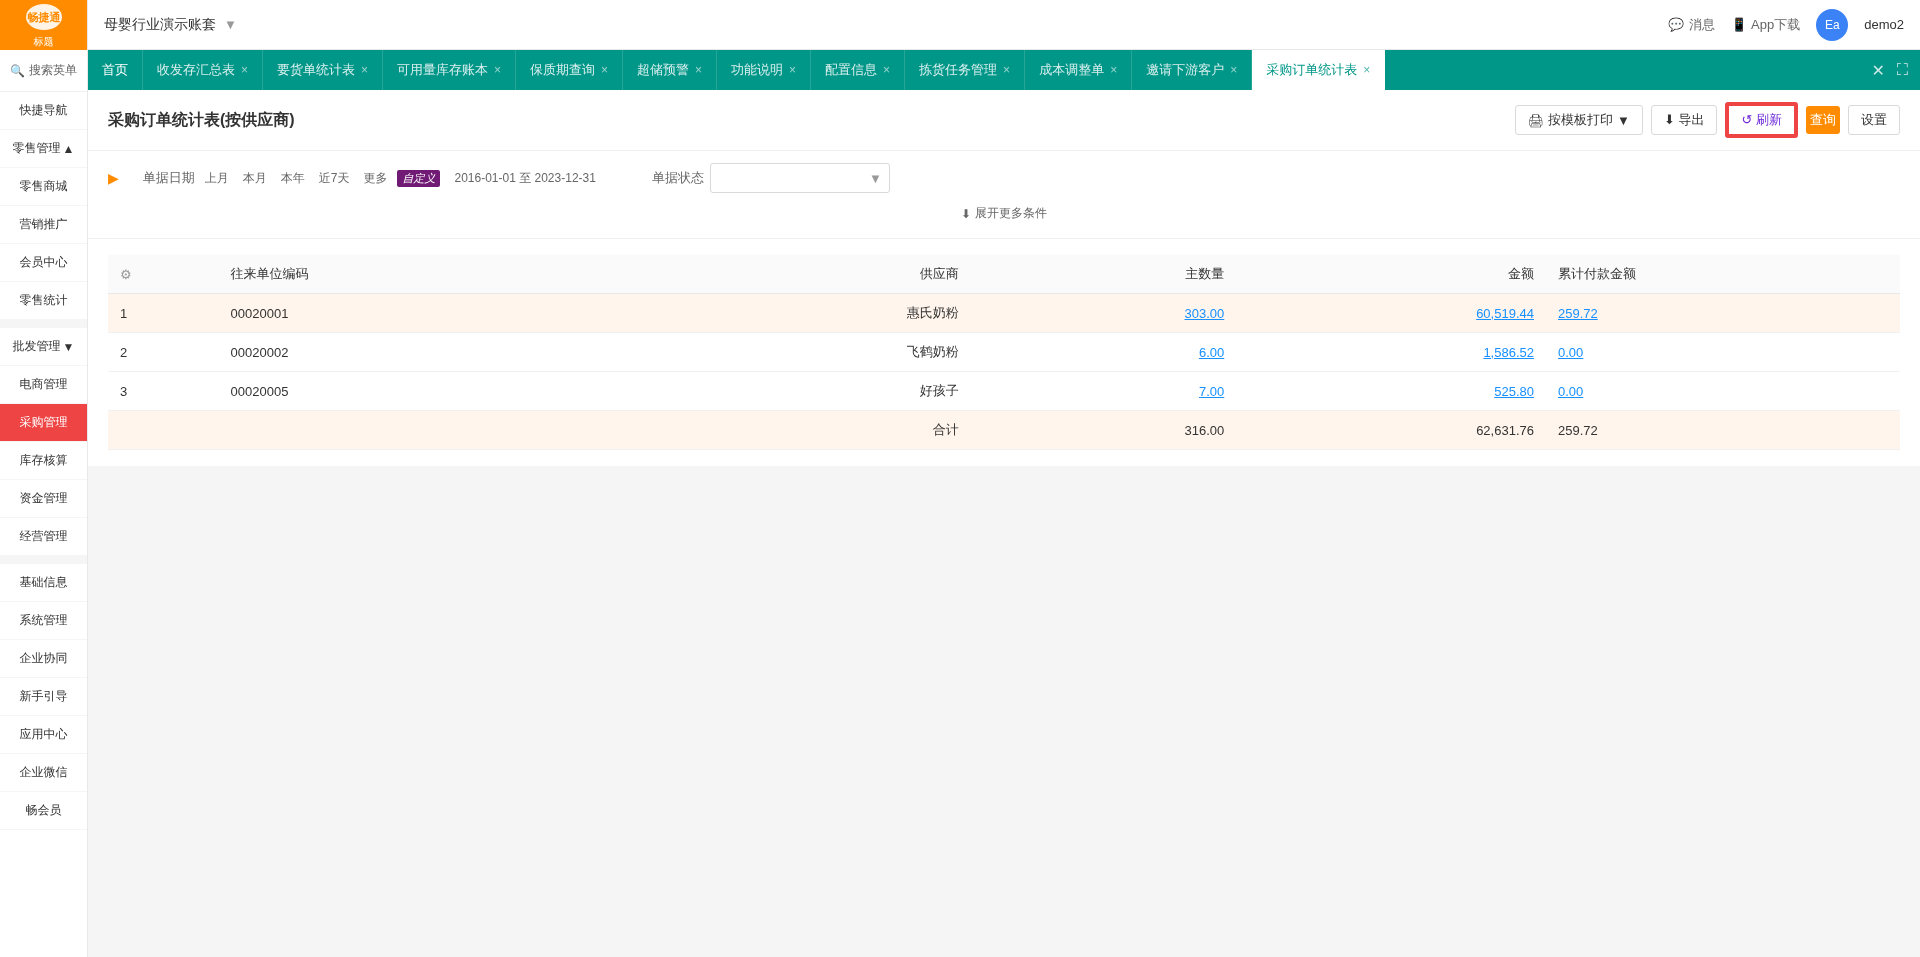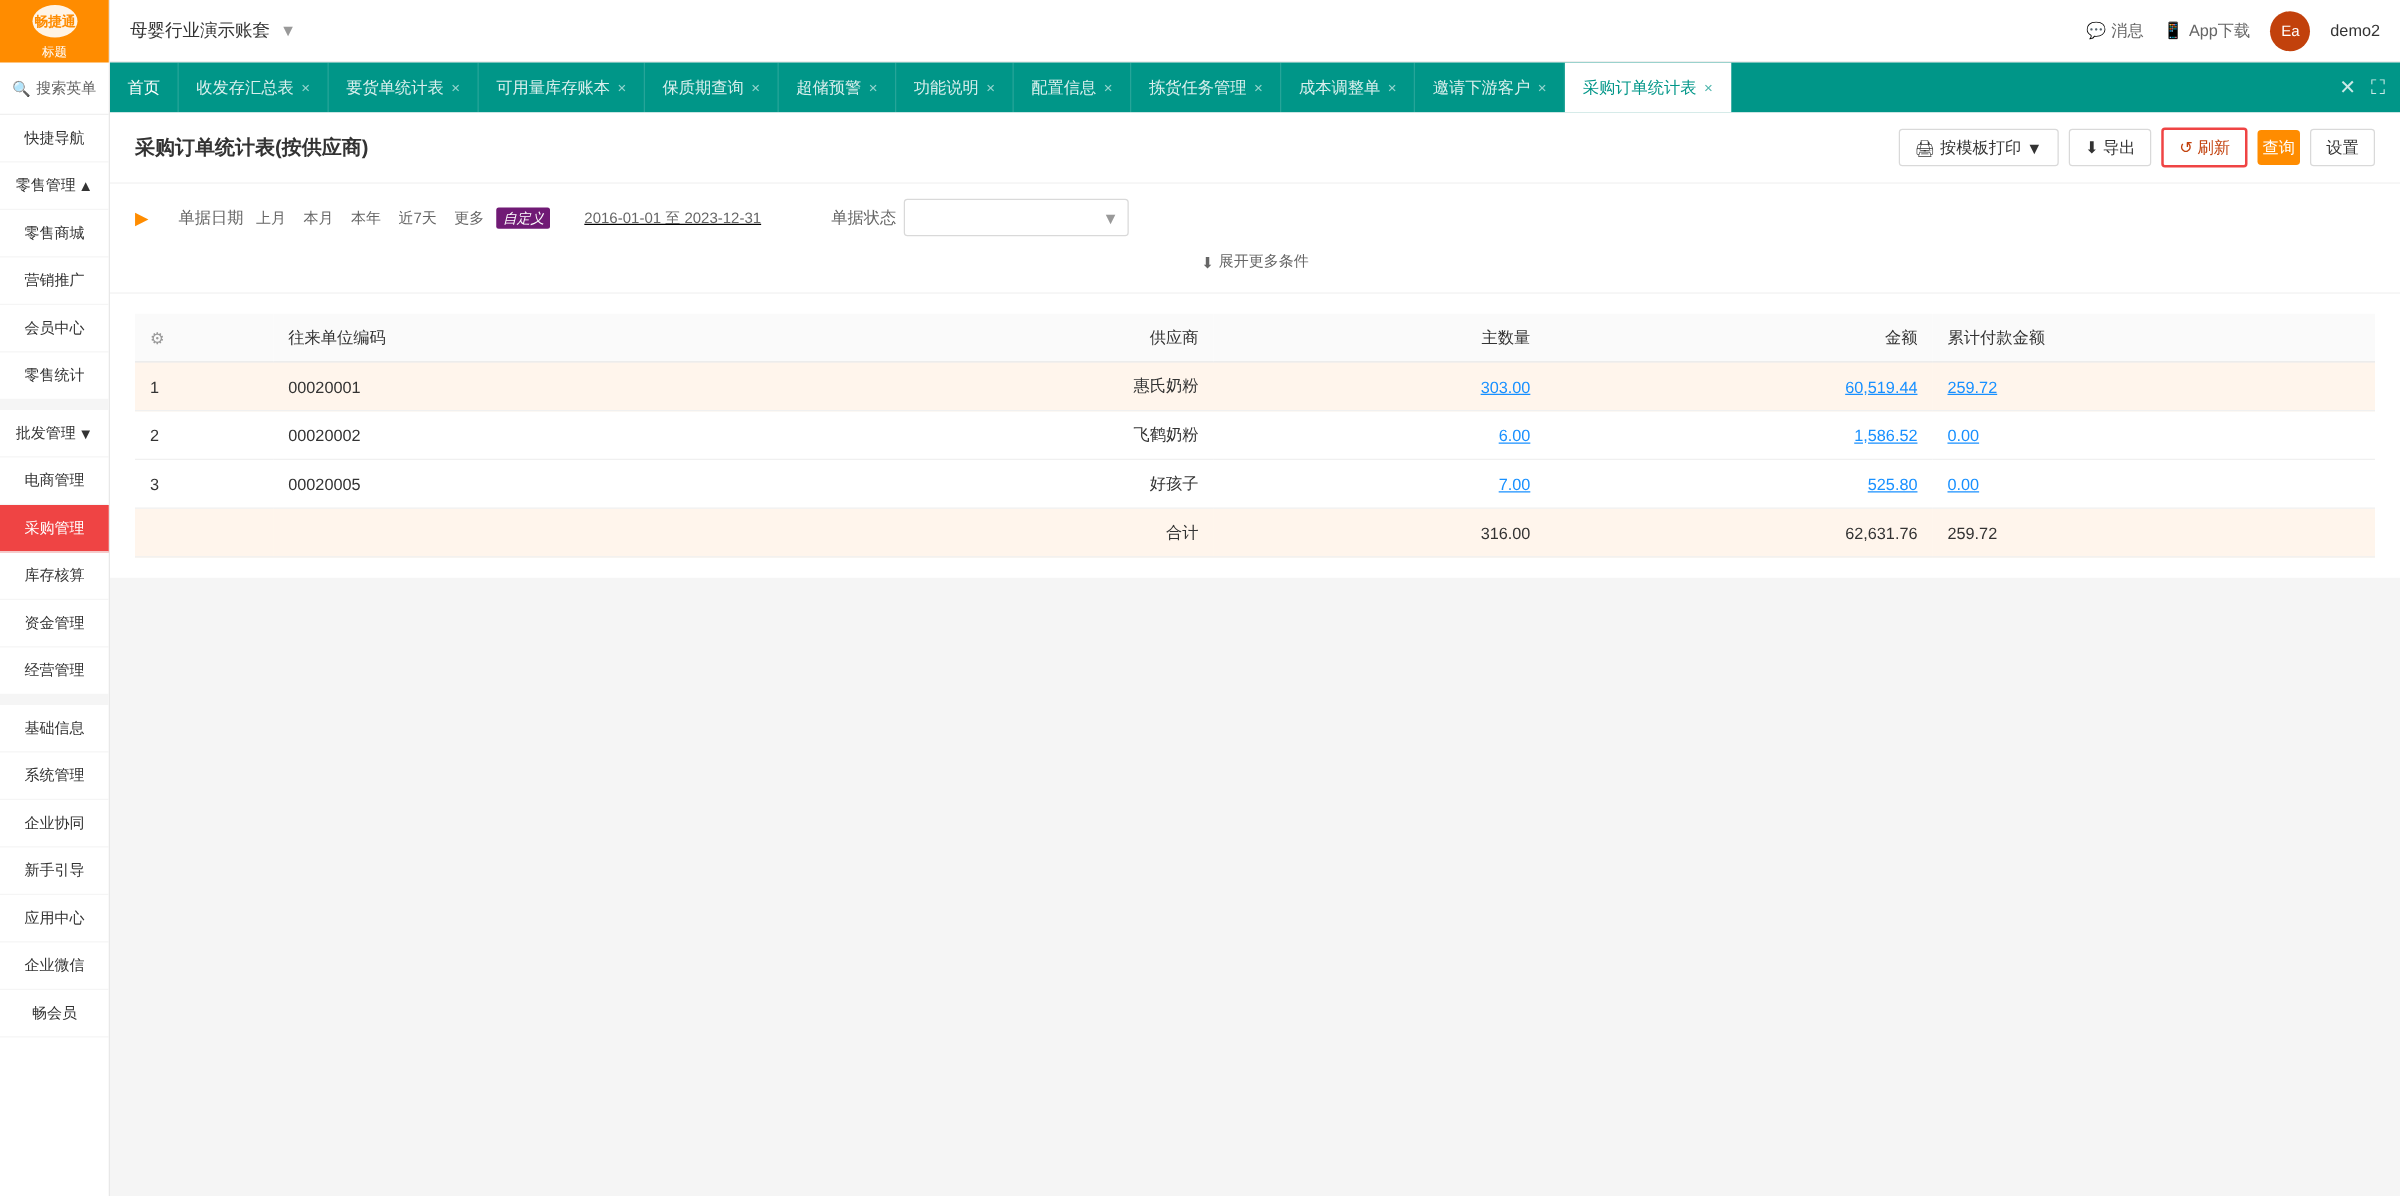--- a/index.html
+++ b/index.html
@@ -17,21 +17,21 @@
     .sidebar-divider { height: 8px; background: #f5f5f5; }
 
     
     .main-content { flex: 1; display: flex; flex-direction: column; height: 761px; overflow: hidden; }
 
     
     .topbar { height: 50px; background: #fff; display: flex; align-items: center; padding: 0 16px; border-bottom: 1px solid #e8e8e8; justify-content: space-between; }
     .topbar-left { display: flex; align-items: center; gap: 8px; }
     .topbar-right { display: flex; align-items: center; gap: 16px; }
     .topbar-right-item { display: flex; align-items: center; gap: 4px; color: #666; font-size: 13px; cursor: pointer; }
-    .topbar-avatar { width: 32px; height: 32px; border-radius: 50%; background: #c2410c; display: flex; align-items: center; justify-content: center; color: #fff; font-size: 12px; }
+    .topbar-avatar { width: 32px; height: 32px; border-radius: 50%; background: #3b82f6; display: flex; align-items: center; justify-content: center; color: #fff; font-size: 12px; }
 
     
     .tabbar { height: 40px; background: #009688; display: flex; align-items: center; overflow-x: auto; flex-shrink: 0; }
     .tabbar::-webkit-scrollbar { height: 0; }
     .tab-item { height: 40px; padding: 0 14px; display: flex; align-items: center; gap: 6px; color: rgba(255,255,255,0.85); font-size: 13px; cursor: pointer; white-space: nowrap; flex-shrink: 0; border-right: 1px solid rgba(255,255,255,0.15); }
     .tab-item.active { background: #fff; color: #009688; }
     .tab-item.home { color: #fff; }
     .tab-close { font-size: 12px; color: inherit; opacity: 0.7; }
     .tabbar-actions { margin-left: auto; display: flex; align-items: center; gap: 4px; padding-right: 8px; flex-shrink: 0; }
     .tabbar-action-btn { background: none; border: none; color: rgba(255,255,255,0.8); cursor: pointer; font-size: 16px; padding: 4px; }
@@ -39,21 +39,21 @@
     
     .page-content { flex: 1; background: #f5f5f5; overflow: auto; padding: 0; }
     .page-panel { background: #fff; margin: 0; }
 
     
     .page-header { display: flex; align-items: center; justify-content: space-between; padding: 12px 20px; border-bottom: 1px solid #f0f0f0; }
     .page-title { font-size: 16px; font-weight: 600; color: #333; }
     .page-header-actions { display: flex; align-items: center; gap: 8px; }
     .btn-print { background: none; border: 1px solid #d9d9d9; padding: 5px 12px; border-radius: 3px; cursor: pointer; font-size: 13px; color: #333; display: flex; align-items: center; gap: 4px; }
     .btn-export { background: none; border: 1px solid #d9d9d9; padding: 5px 12px; border-radius: 3px; cursor: pointer; font-size: 13px; color: #333; }
-    .btn-refresh { background: none; border: 2px solid #ef4444; padding: 5px 12px; border-radius: 3px; cursor: pointer; font-size: 13px; color: #c2410c; }
+    .btn-refresh { background: none; border: 4px solid #ef4444; padding: 5px 12px; border-radius: 3px; cursor: pointer; font-size: 13px; color: #6d28d9; }
     .btn-query { background: #ff8c00; border: none; padding: 5px 4px; border-radius: 3px; cursor: pointer; font-size: 13px; color: #fff; }
     .btn-settings { background: none; border: 1px solid #d9d9d9; padding: 5px 12px; border-radius: 3px; cursor: pointer; font-size: 13px; color: #333; }
 
     
     .filter-area { padding: 12px 20px; background: #fff; border-bottom: 1px solid #f0f0f0; }
     .filter-row { display: flex; align-items: center; gap: 16px; flex-wrap: wrap; margin-bottom: 8px; }
     .filter-group { display: flex; align-items: center; gap: 6px; }
     .filter-label { color: #666; font-size: 13px; white-space: nowrap; }
     .filter-date-shortcuts { display: flex; gap: 6px; align-items: center; }
     .date-shortcut { font-size: 12px; color: #666; cursor: pointer; padding: 2px 4px; }
@@ -306,21 +306,21 @@
           <div class="filter-group">
             <span class="filter-label">单据日期</span>
             <div class="filter-date-shortcuts">
               <span class="date-shortcut">上月</span>
               <span class="date-shortcut">本月</span>
               <span class="date-shortcut">本年</span>
               <span class="date-shortcut">近7天</span>
               <span class="date-shortcut">更多</span>
               <span class="custom-badge">自定义</span>
             </div>
-            <div class="filter-group" style="margin-left:21px;text-decoration:underline;">
+            <div class="filter-group" style="margin-left:8px;">
               <span class="date-range">2016-01-01 至 2023-12-31</span>
             </div>
           </div>
 
           <div class="filter-group" style="margin-left: 40px;">
             <span class="filter-label">单据状态</span>
             <div class="select-container">
               <select>
                 <option value=""></option>
               </select>

